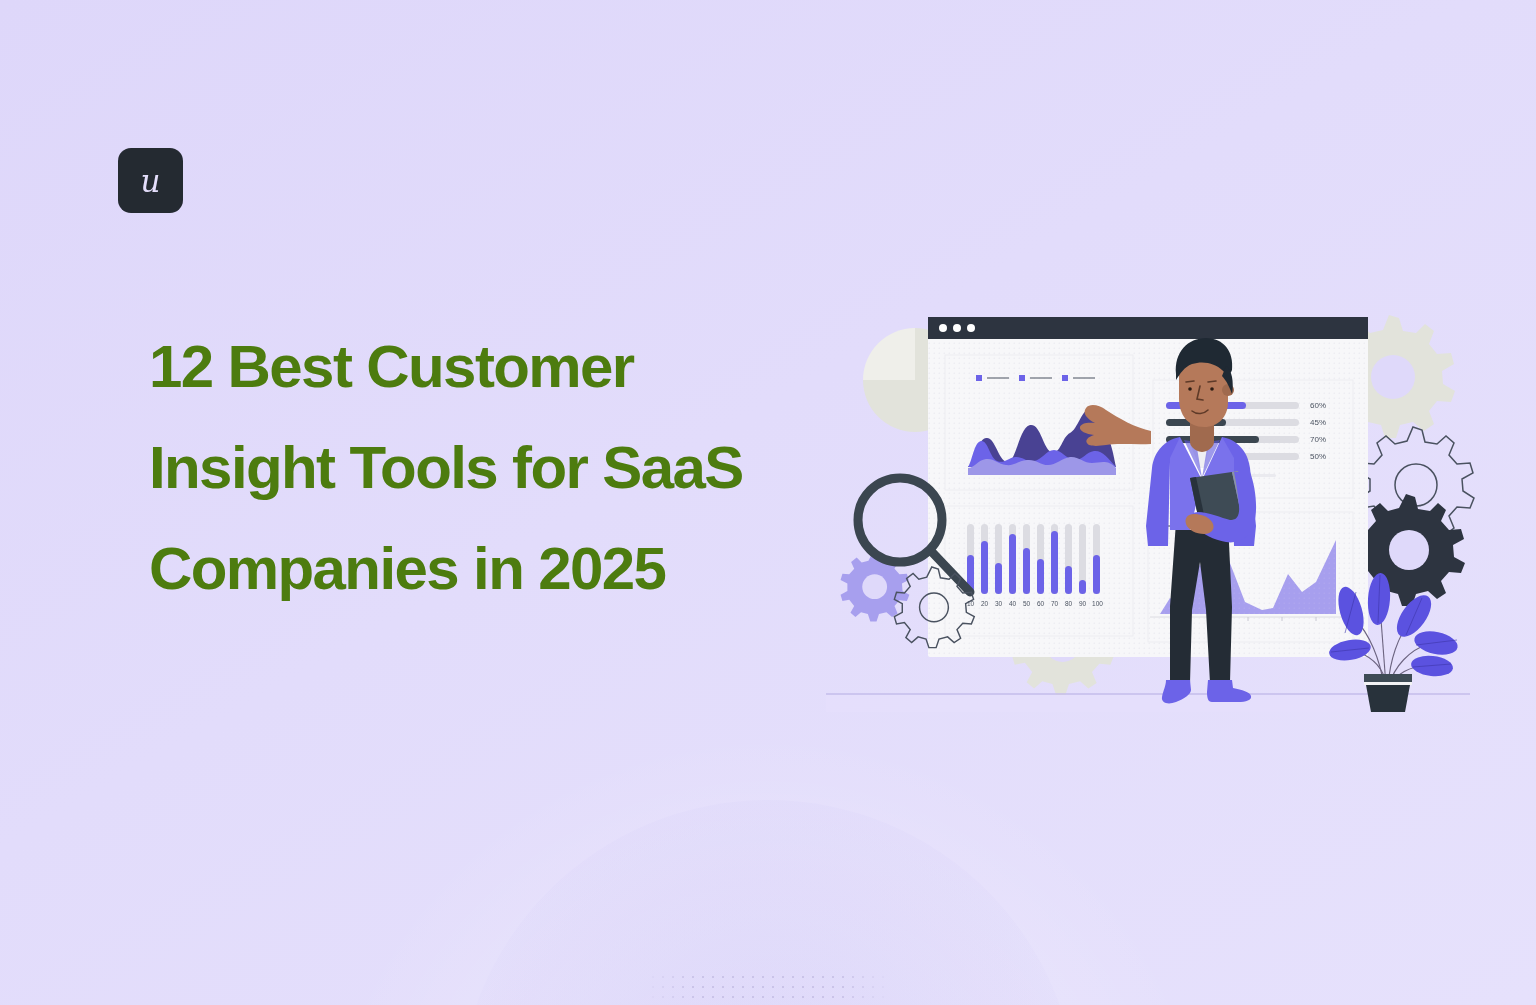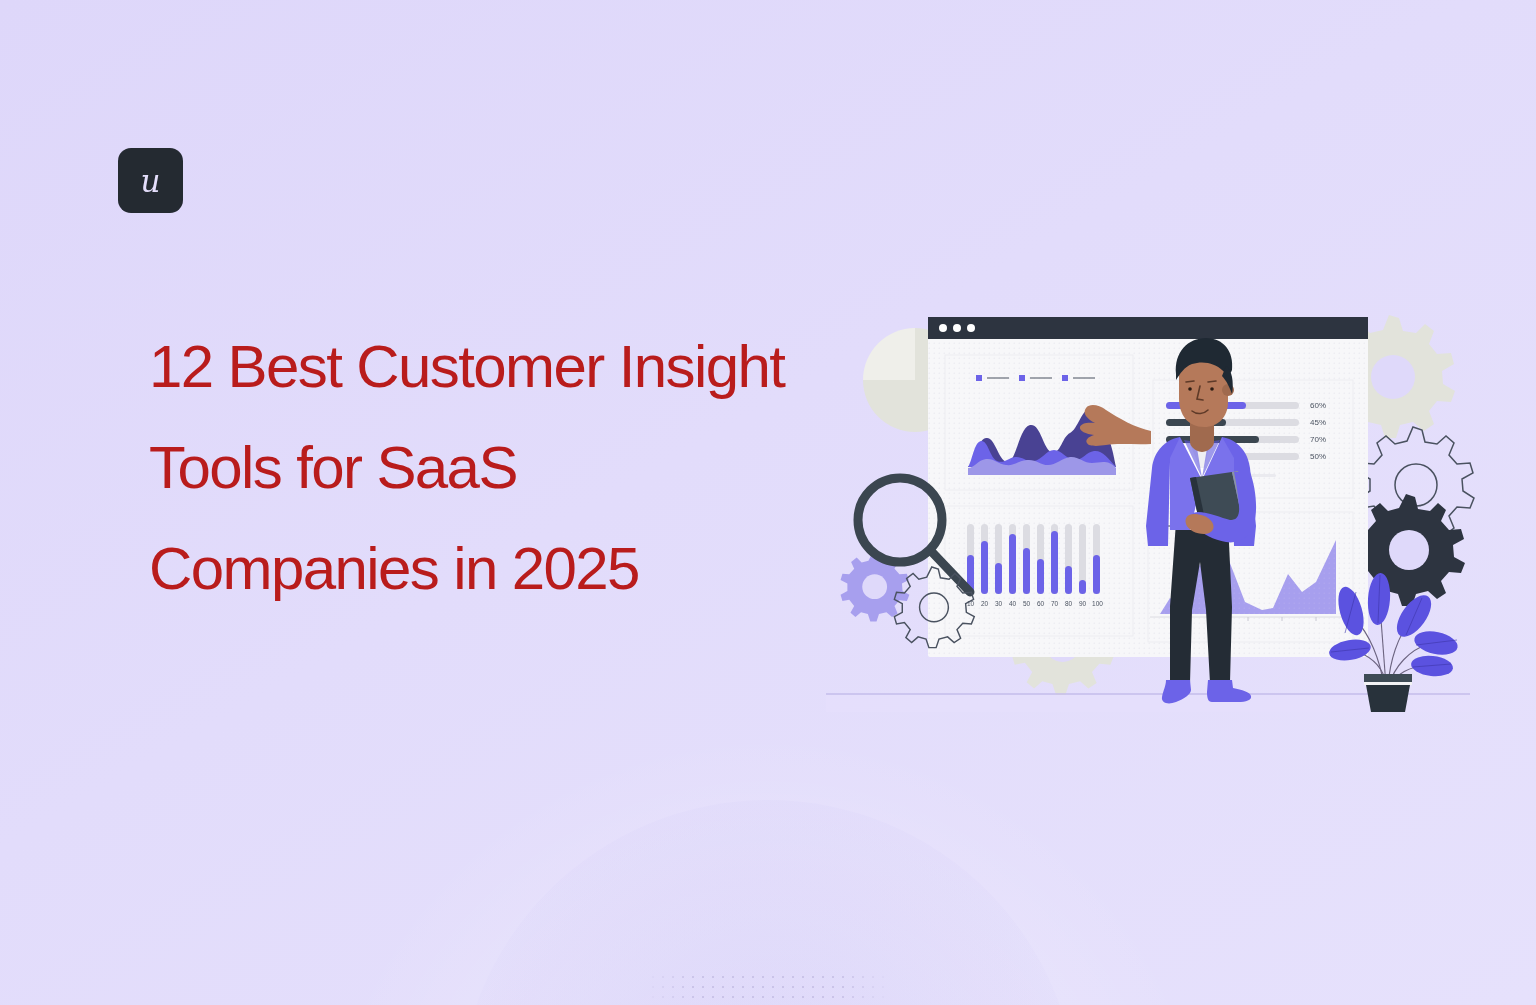--- a/index.html
+++ b/index.html
@@ -79,25 +79,25 @@
     transform: translateY(1px);
   }
 
   
   .headline {
     position: absolute;
     left: 149px;
     top: 316px;
     width: 640px;
     font-family: "Liberation Sans", sans-serif;
-    font-weight: normal;
+    font-weight: bold;
     font-size: 60px;
     line-height: 101px;
     letter-spacing: -1.6px;
-    color: #b91c1c;
+    color: #4d7c0f;
   }
 
   
   .illus {
     position: absolute;
     left: 818px;
     top: 262px;
     width: 660px;
     height: 450px;
   }

